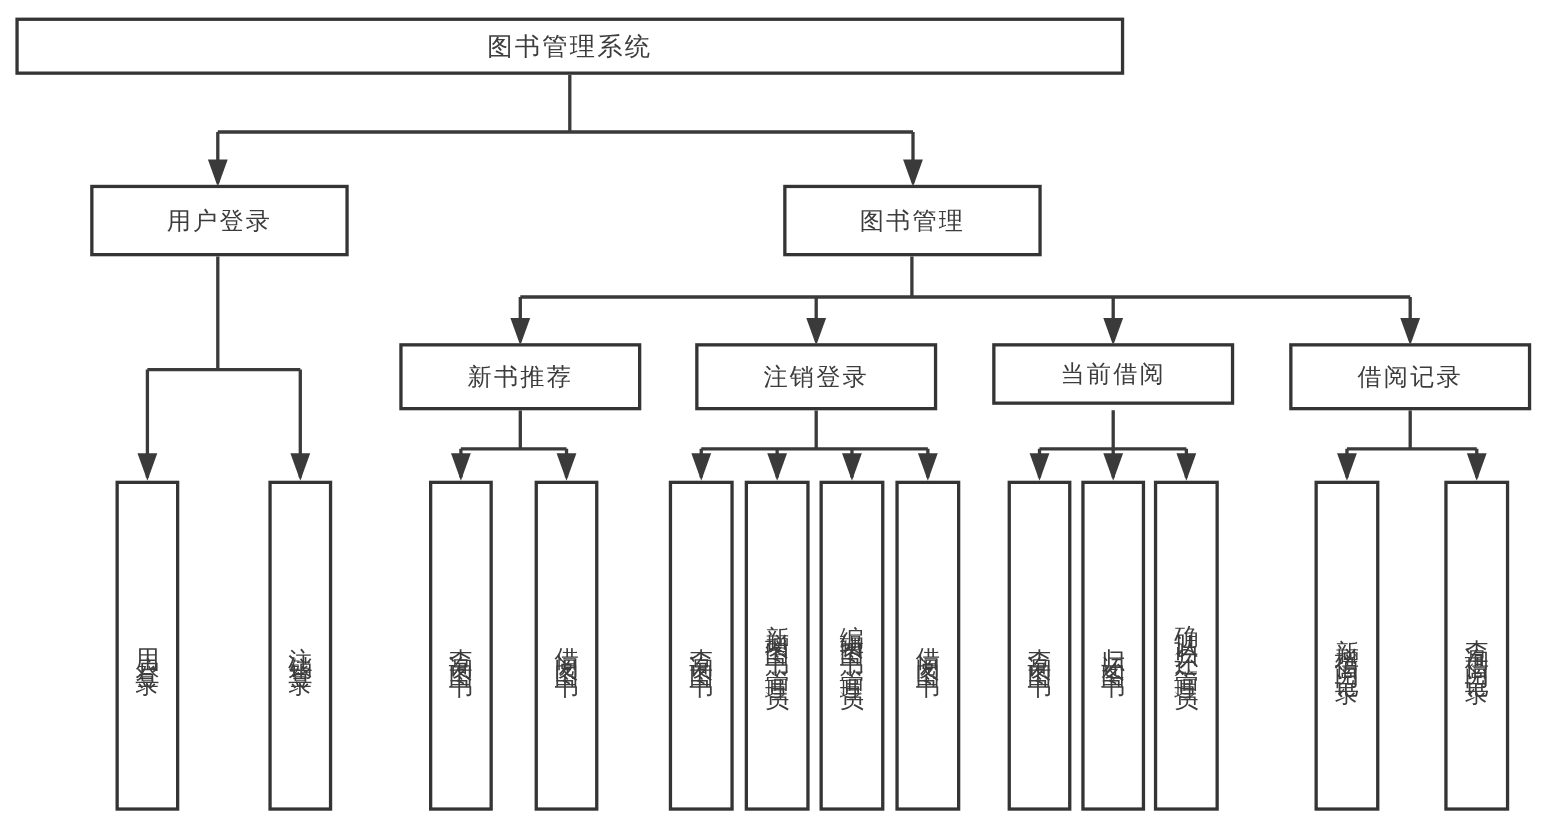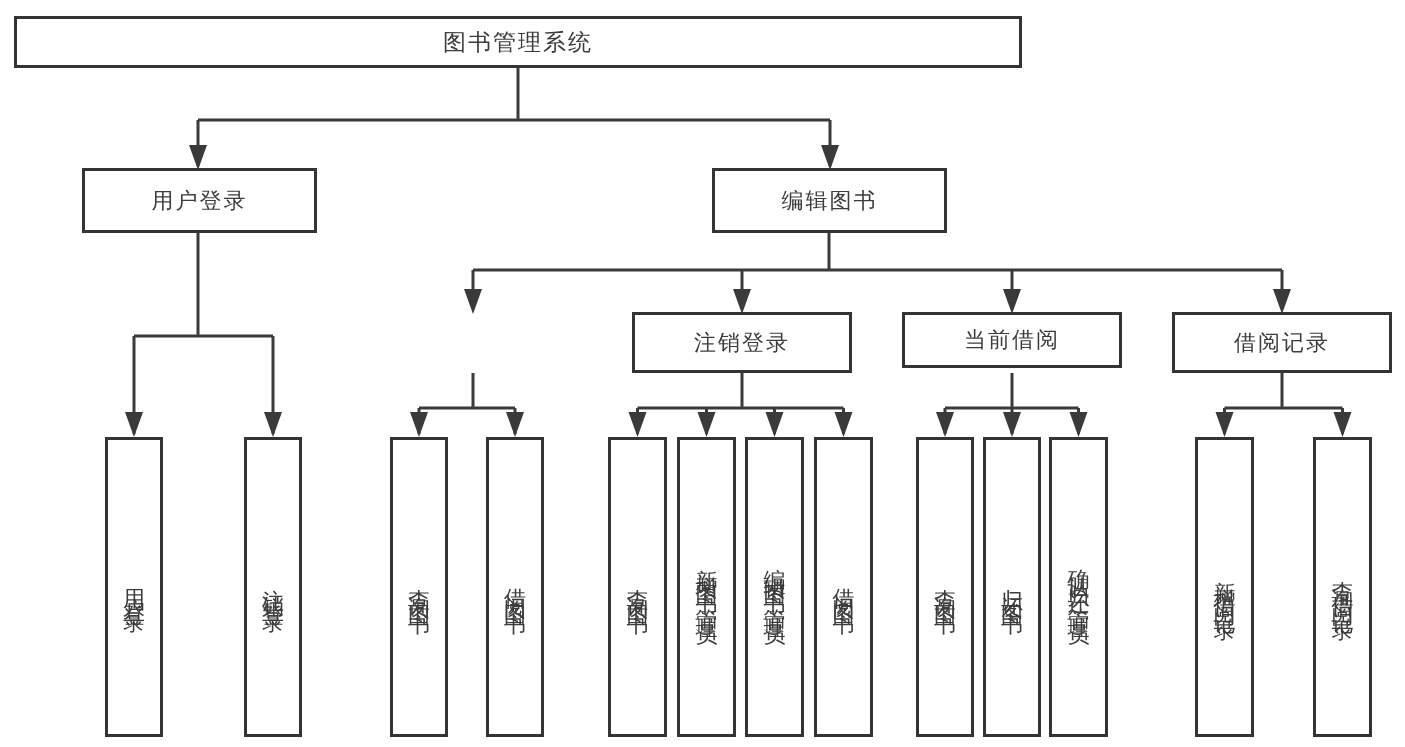--- a/index.html
+++ b/index.html
@@ -105,22 +105,23 @@
         <polygon points="1003,412 1021,412 1012,437"></polygon>
         <polygon points="1069.5,412 1087.5,412 1078.5,437"></polygon>
         <polygon points="1215.5,412 1233.5,412 1224.5,437"></polygon>
         <polygon points="1333.5,412 1351.5,412 1342.5,437"></polygon>
       </g>
   </svg>
 
   <div class="node h root" style="left:14px;top:16px;width:1008px;height:52px">图书管理系统</div>
 
   <div class="node h" style="left:82px;top:168px;width:235px;height:65px">用户登录</div>
-  <div class="node h" style="left:712px;top:168px;width:235px;height:65px">编辑图书</div>
+  <div class="node h" style="left:712px;top:168px;width:235px;height:65px">图书管理</div>
 
+  <div class="node h" style="left:363px;top:312px;width:220px;height:61px">新书推荐</div>
   <div class="node h" style="left:632px;top:312px;width:220px;height:61px">注销登录</div>
   <div class="node h" style="left:902px;top:312px;width:220px;height:56px">当前借阅</div>
   <div class="node h" style="left:1172px;top:312px;width:220px;height:61px">借阅记录</div>
 
   <div class="node leaf" style="left:105px;top:437px;width:58px;height:300px">用户登录</div>
   <div class="node leaf" style="left:244px;top:437px;width:58px;height:300px">注销登录</div>
 
   <div class="node leaf" style="left:390px;top:437px;width:58px;height:300px">查询图书</div>
   <div class="node leaf" style="left:486px;top:437px;width:58px;height:300px">借阅图书</div>
 

